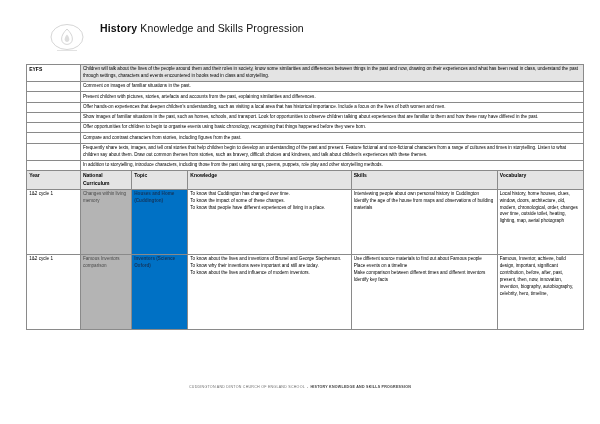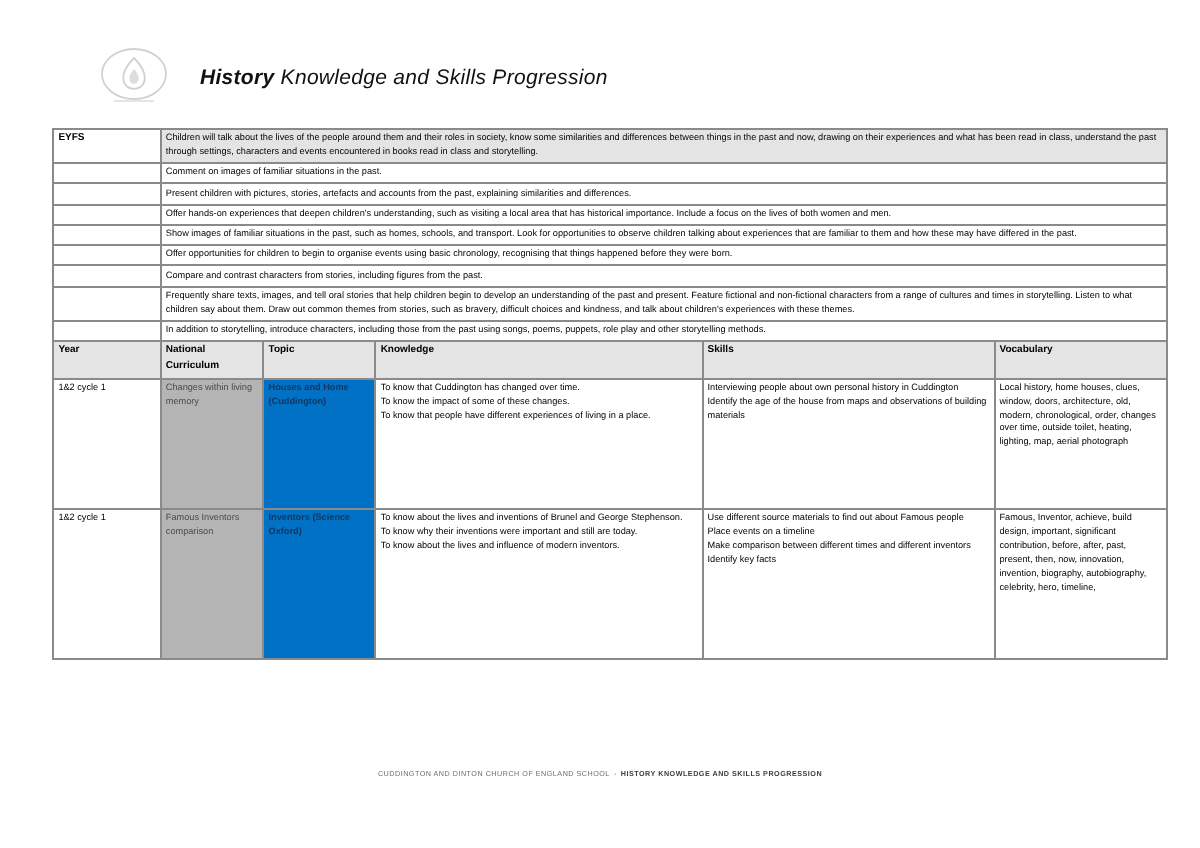--- a/index.html
+++ b/index.html
@@ -18,23 +18,22 @@
     position: relative;
     width: 600px;
     height: 424px;
     background: #ffffff;
     box-sizing: border-box;
   }
 
   
   .header {
     display: flex;
-    align-items: center;
+    align-items: flex-start;
     padding: 22px 0 8px 48px;
-    font-style: italic;
   }
   .logo {
     width: 38px;
     height: 34px;
     flex: 0 0 38px;
     position: relative;
     opacity: 0.45;
   }
   .logo svg { display: block; }
   .title {

